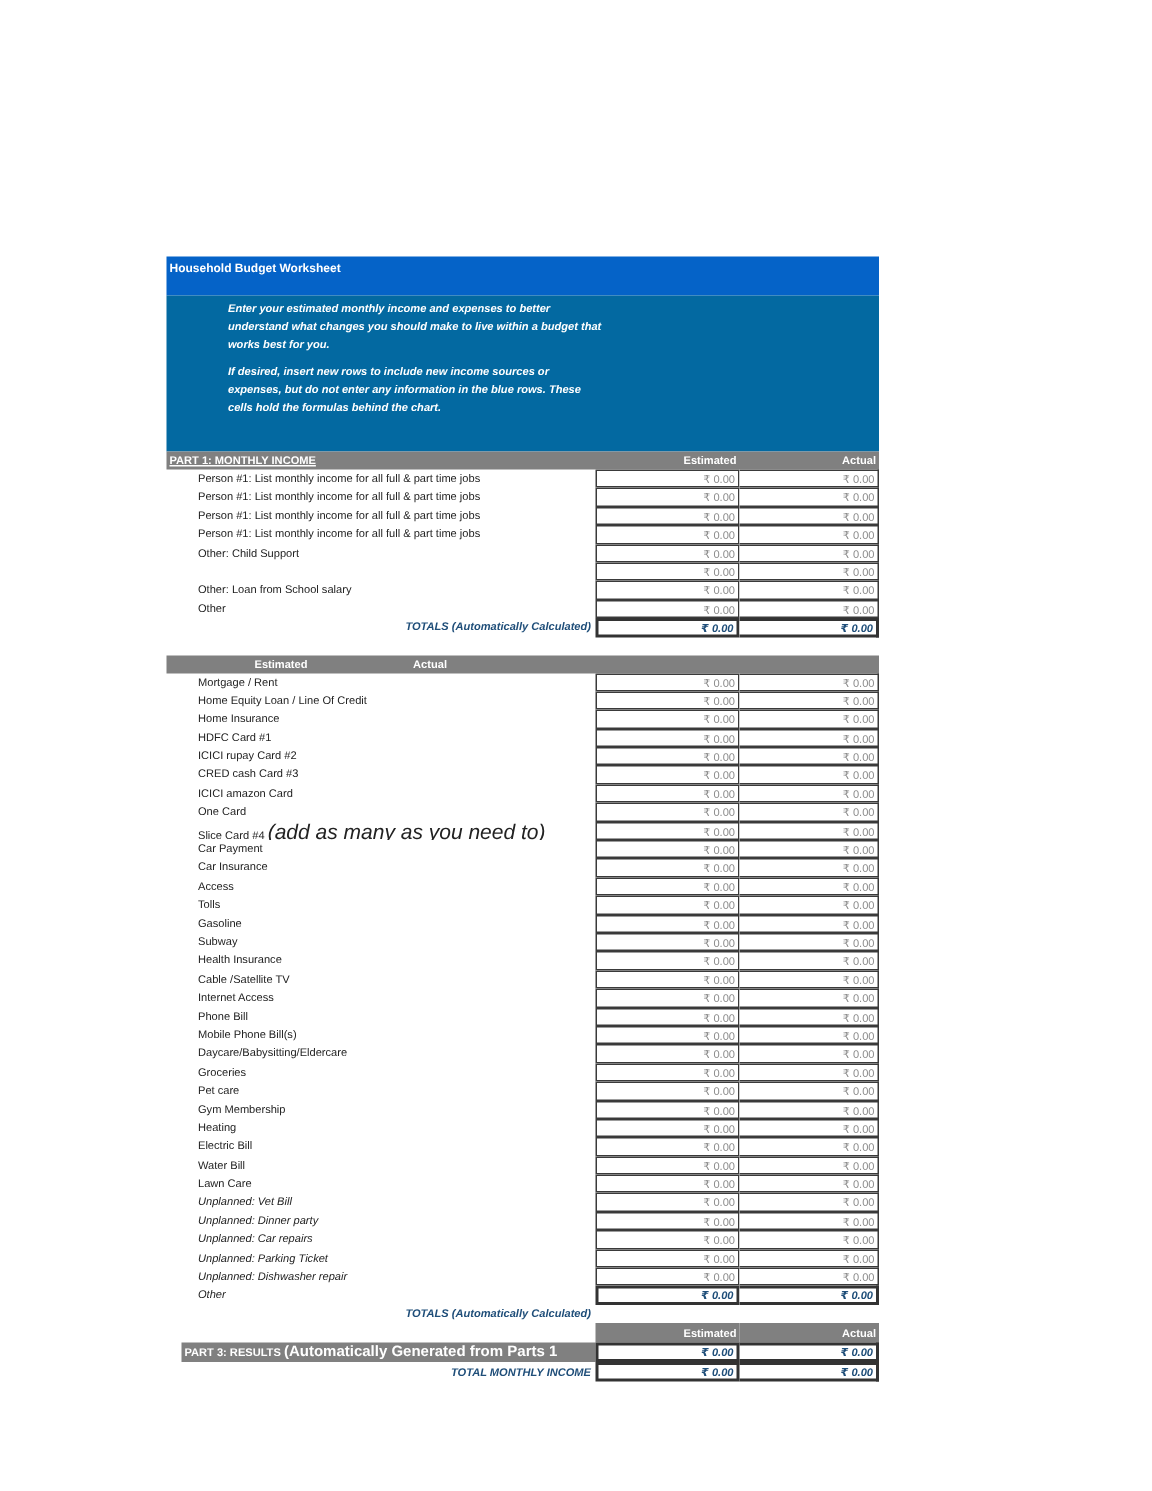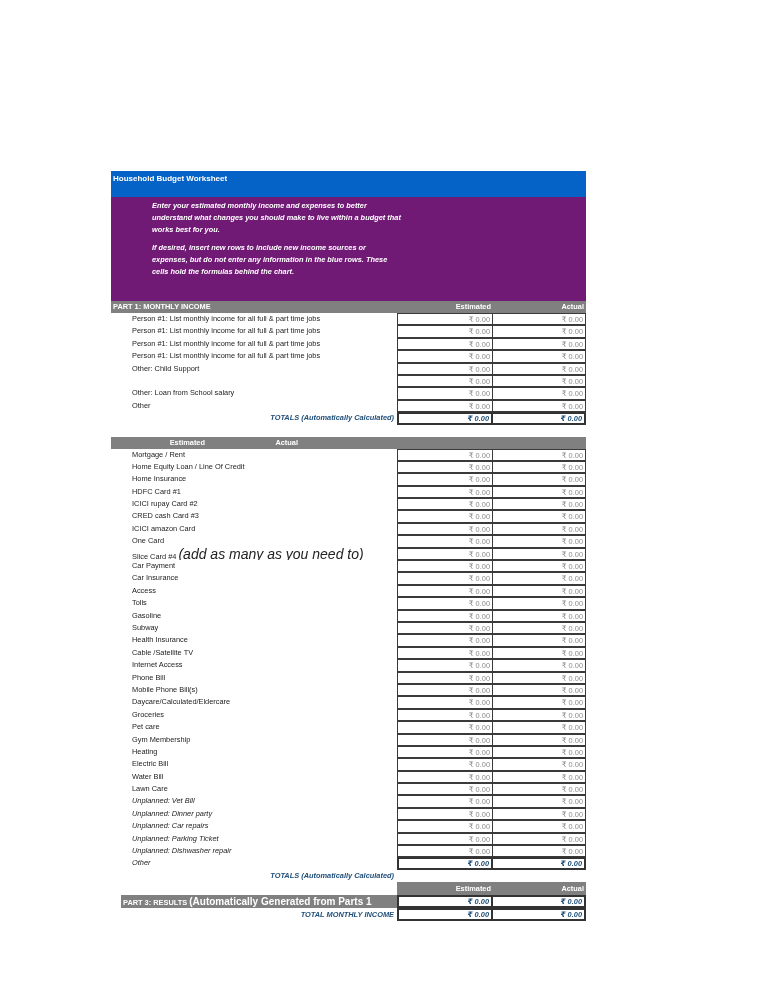--- a/index.html
+++ b/index.html
@@ -2,25 +2,25 @@
 <html><head>
 <meta charset="utf-8">
 <style>
   * { box-sizing: border-box; margin: 0; padding: 0; }
   html, body { width: 768px; height: 994px; background: #ffffff; overflow: hidden; }
   body { font-family: "Liberation Sans", "DejaVu Sans", sans-serif; position: relative; }
 
   .sheet { position: absolute; left: 111px; top: 125px; width: 475px; margin-top: 46px; }
 
   .title-band { height: 26px; background: #0563c8; color: #fff; font-size: 8px; font-weight: bold; padding: 3px 0 0 2px; }
-  .intro-band { height: 104px; background: #701a75; color: #fff; font-size: 7.4px; font-weight: bold; font-style: italic; padding: 3px 0 0 41px; line-height: 12.2px; }
+  .intro-band { height: 104px; background: #0369a1; color: #fff; font-size: 7.4px; font-weight: bold; font-style: italic; padding: 3px 0 0 41px; line-height: 12.2px; }
   .intro-band p { width: 250px; margin-bottom: 5px; }
 
   .sec-header { display: flex; height: 12px; background: #808080; color: #fff; font-size: 7.4px; font-weight: bold; line-height: 12px; }
-  .sec-header .lbl { width: 286px; padding-left: 2px; }
+  .sec-header .lbl { width: 286px; padding-left: 2px; text-decoration: underline; }
   .sec-header .col-est { width: 96px; text-align: right; padding-right: 2px; }
   .sec-header .col-act { width: 93px; text-align: right; padding-right: 2px; }
 
   .row { display: flex; height: 12.4px; font-size: 7.4px; line-height: 12.4px; color: #222; }
   .row .lbl { width: 286px; padding-left: 21px; white-space: nowrap; overflow: hidden; }
   .row .lbl.italic { font-style: italic; }
   .row .lbl .note { font-style: italic; font-size: 14px; font-family: "Liberation Sans", sans-serif; }
   .row .cell { height: 12.4px; border: 1px solid #3a3a3a; border-top-width: 0.5px; border-bottom-width: 0.5px; text-align: right; padding-right: 2px; color: #8c8c8c; font-size: 7.4px; background: #fff; }
   .row .cell.est { width: 96px; border-right-width: 1px; }
   .row .cell.act { width: 93px; border-left-width: 0; }
@@ -211,21 +211,21 @@
         <div class="lbl"><span>Phone Bill</span></div>
         <div class="cell est">₹ 0.00</div>
         <div class="cell act">₹ 0.00</div>
       </div>
       <div class="row">
         <div class="lbl"><span>Mobile Phone Bill(s)</span></div>
         <div class="cell est">₹ 0.00</div>
         <div class="cell act">₹ 0.00</div>
       </div>
       <div class="row">
-        <div class="lbl"><span>Daycare/Calculated/Eldercare</span></div>
+        <div class="lbl"><span>Daycare/Babysitting/Eldercare</span></div>
         <div class="cell est">₹ 0.00</div>
         <div class="cell act">₹ 0.00</div>
       </div>
       <div class="row">
         <div class="lbl"><span>Groceries</span></div>
         <div class="cell est">₹ 0.00</div>
         <div class="cell act">₹ 0.00</div>
       </div>
       <div class="row">
         <div class="lbl"><span>Pet care</span></div>

